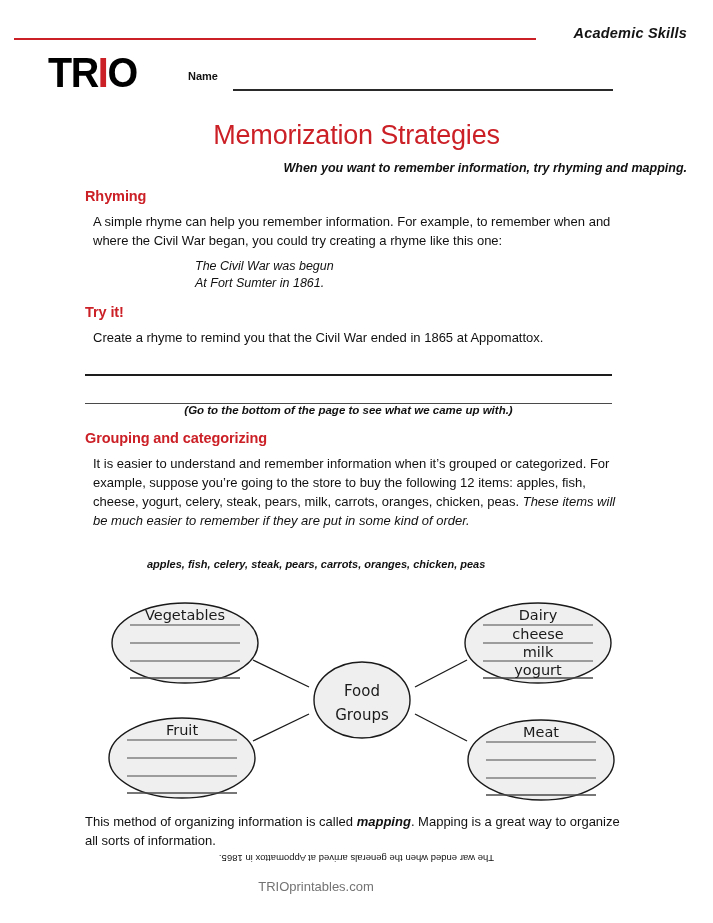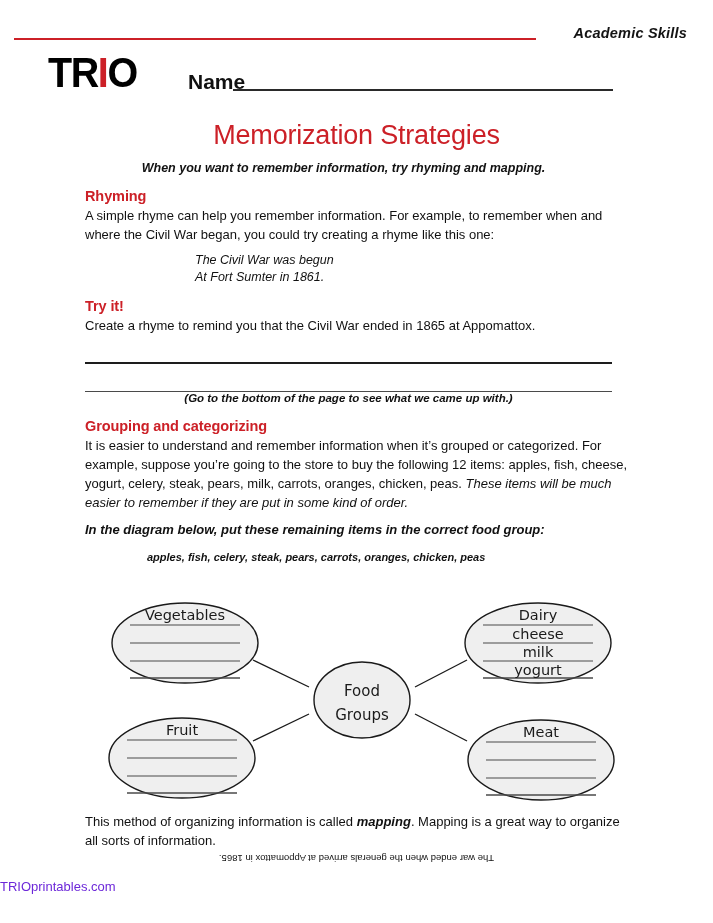--- a/index.html
+++ b/index.html
@@ -56,21 +56,21 @@
     transform-origin: left top;
     white-space: nowrap;
   }
   .logo .blk { color: #000000; }
   .logo .red { color: #cc2027; }
 
   .name-label {
     position: absolute;
     left: 188px;
     top: 70px;
-    font-size: 21px;
+    font-size: 11px;
     font-weight: bold;
     color: #111111;
     text-align: right;
   }
   .name-rule {
     position: absolute;
     left: 233px;
     top: 89px;
     width: 380px;
     height: 1.6px;
@@ -87,21 +87,21 @@
     font-size: 27px;
     font-weight: normal;
     color: #cc2027;
     letter-spacing: -0.2px;
   }
   .doc-subtitle {
     position: absolute;
     left: 0;
     top: 161px;
     width: 687px;
-    text-align: center;
+    text-align: right;
     font-size: 12.5px;
     font-style: italic;
     font-weight: bold;
     color: #111111;
   }
 
   
   .content {
     position: absolute;
     left: 85px;
@@ -112,21 +112,21 @@
     font-size: 14.5px;
     font-weight: bold;
     color: #cc2027;
     margin: 0 0 2px 0;
     letter-spacing: -0.1px;
   }
   .para {
     font-size: 13px;
     line-height: 19px;
     color: #111111;
-    margin: 0;
+    margin: 8px;
   }
   .para em { font-style: italic; }
   .para strong { font-weight: bold; }
 
   .rhyme-quote {
     font-size: 12.5px;
     font-style: italic;
     line-height: 17px;
     margin: 8px 0 0 0;
     padding-left: 110px;
@@ -202,22 +202,23 @@
     text-align: center;
     font-size: 9.5px;
     color: #111111;
     transform: rotate(180deg);
   }
   .site-footer {
     position: absolute;
     left: 0;
     top: 879px;
     width: 632px;
+    text-align: center;
     font-size: 13px;
-    color: #6d28d9;
+    color: #737373;
   }
 </style>
 </head>
 <body>
 
 <div class="header-rule-row">
   <div class="header-red-rule"></div>
   <div class="header-kicker">Academic Skills</div>
 </div>
 
@@ -244,21 +245,20 @@
 
   <div class="answer-line"></div>
   <div class="answer-line thin"></div>
   <div class="hint-note">(Go to the bottom of the page to see what we came up with.)</div>
 
   <div class="spacer-14"></div>
   <div class="sec-head">Grouping and categorizing</div>
   <p class="para"><span>It is easier to understand and remember information when it’s grouped or categorized. For example, suppose you’re going to the store to buy the following 12 items: apples, fish, cheese, yogurt, celery, steak, pears, milk, carrots, oranges, chicken, peas. </span><em>These items will be much easier to remember if they are put in some kind of order.</em></p>
 
   <div class="spacer-8"></div>
-  <p class="para"><strong><em>In the diagram below, put these remaining items in the correct food group:</em></strong></p>
   <div class="items-line">apples, fish, celery, steak, pears, carrots, oranges, chicken, peas</div>
 </div>
 
 <div class="diagram">
   <svg width="545" height="222" viewBox="0 0 545 222" xmlns="http://www.w3.org/2000/svg">
 
     <g stroke="#1a1a1a" stroke-width="1.3" fill="none">
       <line x1="168" y1="77" x2="224" y2="104"></line>
       <line x1="168" y1="158" x2="224" y2="131"></line>
       <line x1="330" y1="104" x2="382" y2="77"></line>

